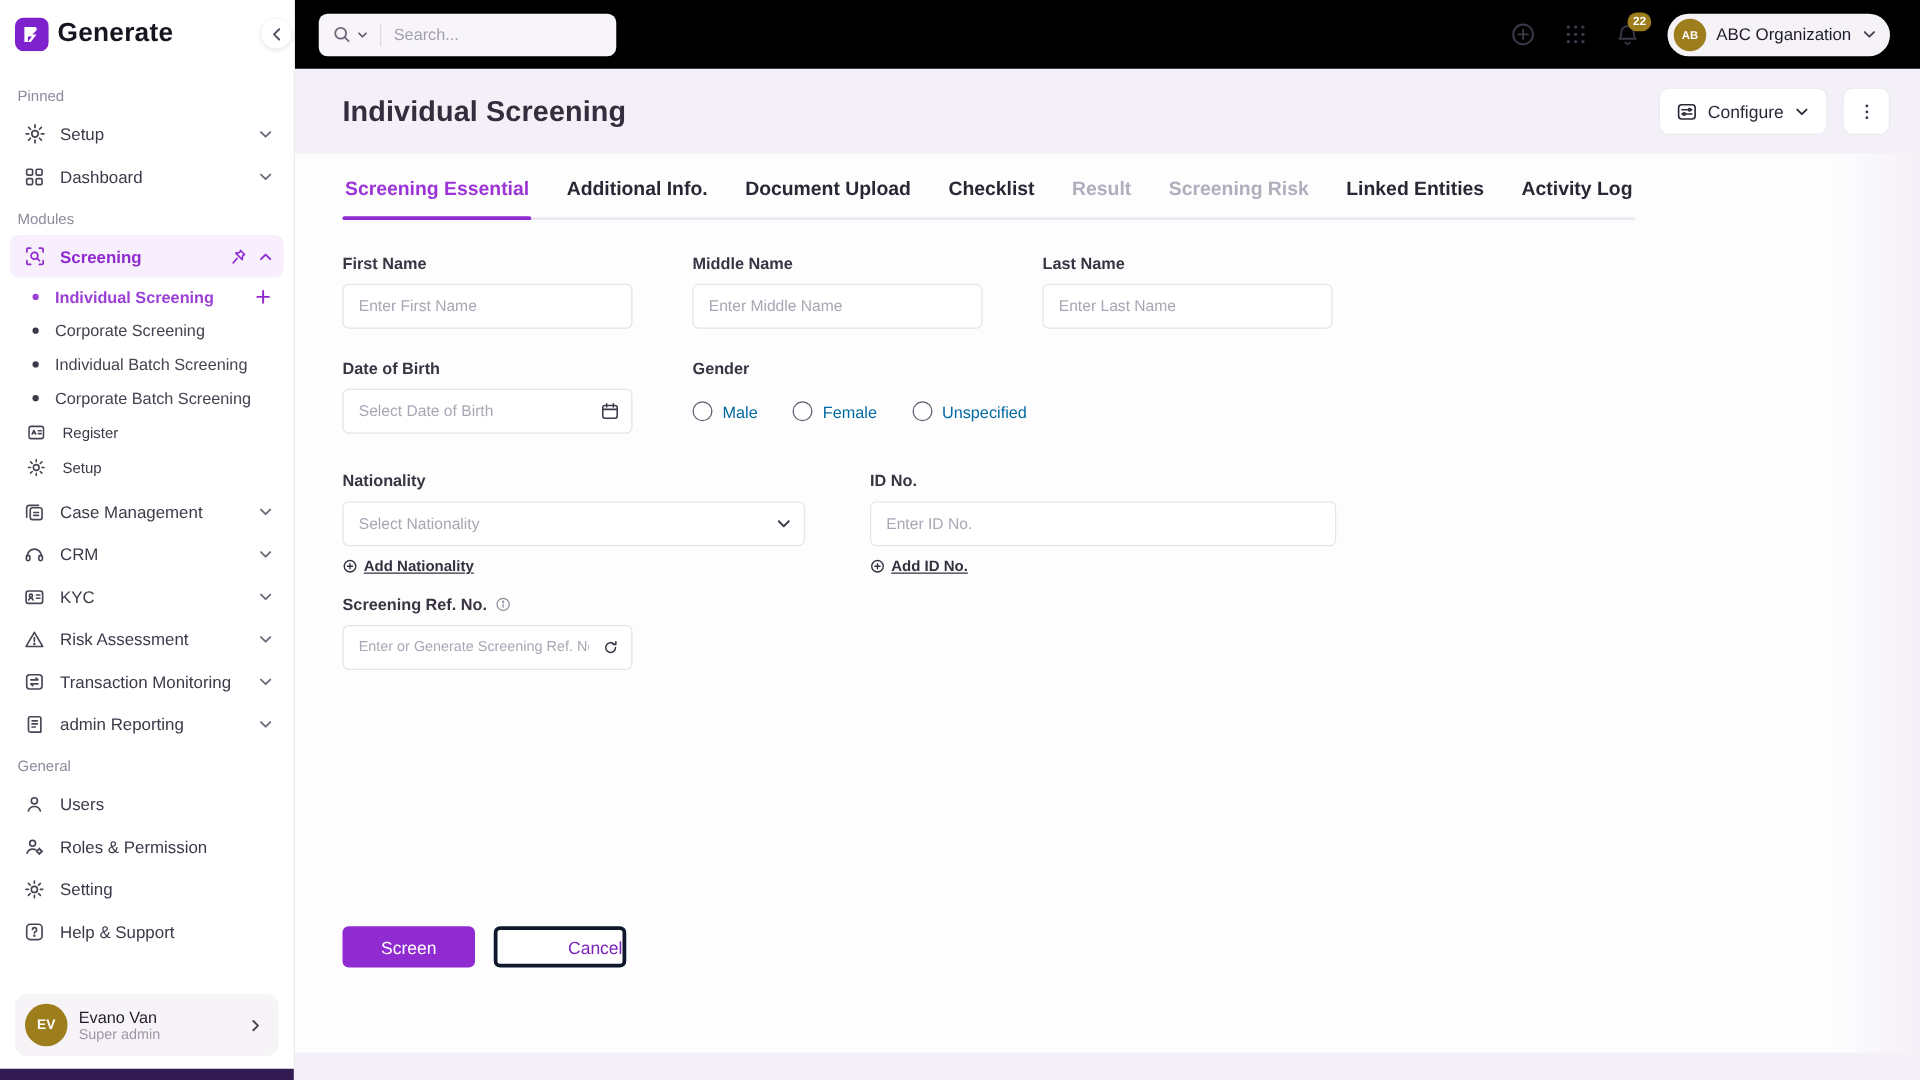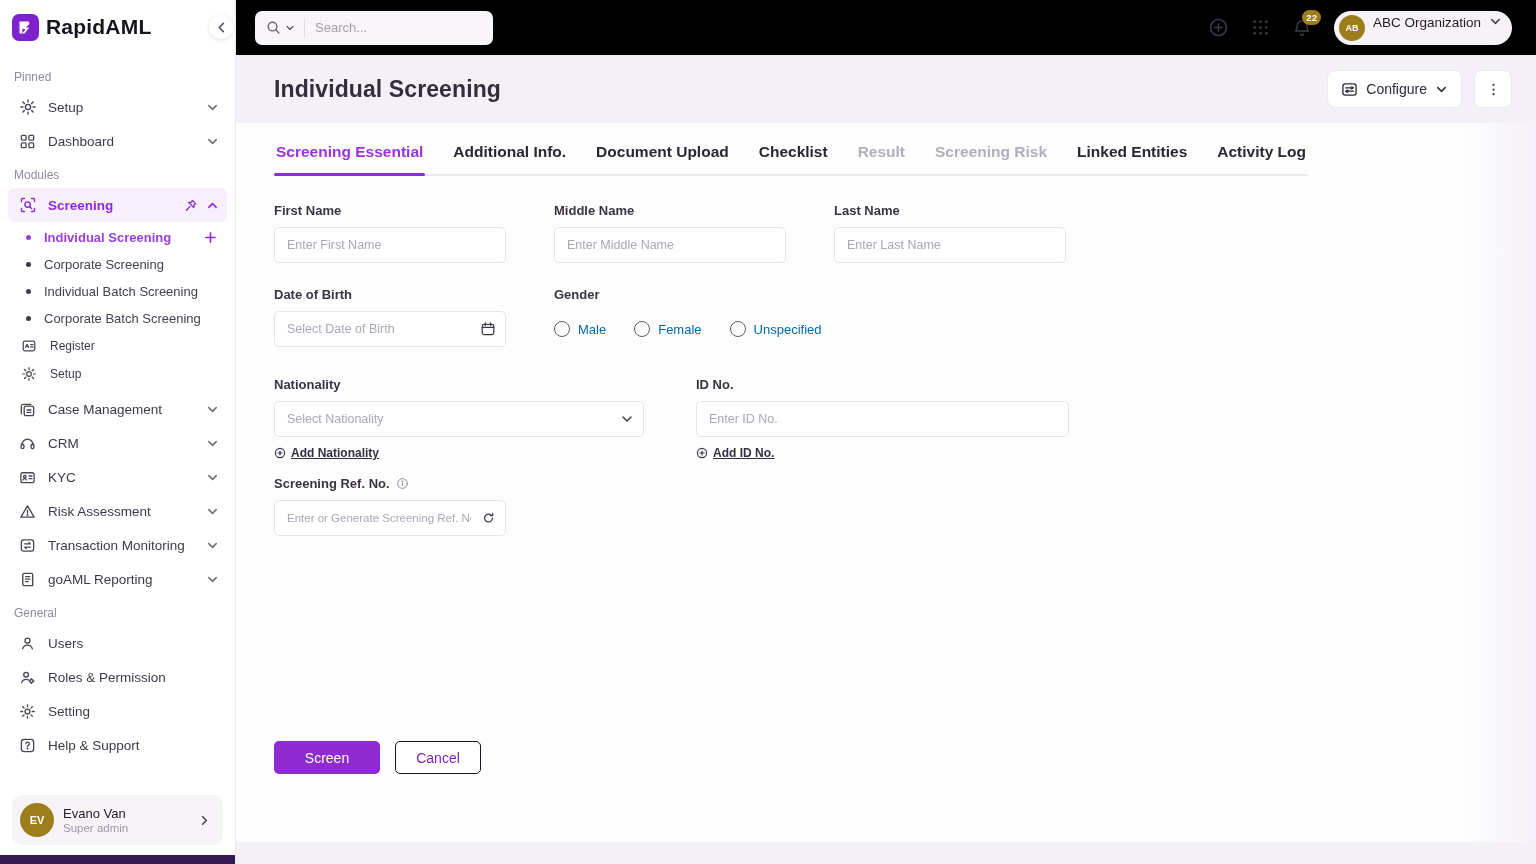--- a/index.html
+++ b/index.html
@@ -45,21 +45,21 @@
   .main { flex:1; display:flex; flex-direction:column; background:#f4f0f8; min-width:0; }
   .topbar { height:55px; background:#000000; display:flex; align-items:center; padding:0 24px 0 19px; }
   .search-pill { width:238px; height:34px; background:#f7f4fa; border-radius:7px; display:flex; align-items:center; padding:0 10px; color:#6d6878; }
   .search-chev { display:flex; margin-left:3px; color:#5a5564; }
   .search-divider { width:1px; height:18px; background:#ddd8e2; margin:0 10px 0 9px; }
   .search-input { border:none; background:transparent; outline:none; font-size:13px; color:#46414f; width:140px; font-family:"Liberation Sans",sans-serif; }
   .search-input::placeholder { color:#a39eaf; }
   .top-actions { margin-left:auto; display:flex; align-items:center; gap:22px; }
   .icon-btn { background:none; border:none; color:#3e3949; display:flex; cursor:pointer; position:relative; padding:0; }
   .badge { position:absolute; top:-8px; right:-9px; background:#9d7d1c; color:#fff; font-size:9.5px; font-weight:700; border-radius:9px; padding:2px 4px; min-width:17px; text-align:center; }
-  .org-pill { display:flex; align-items:flex-start; background:#f5f3f7; border:none; border-radius:20px; padding:4px 10px 4px 5px; cursor:pointer; gap:8px; }
+  .org-pill { display:flex; align-items:center; background:#f5f3f7; border:none; border-radius:20px; padding:4px 10px 4px 5px; cursor:pointer; gap:8px; }
   .org-avatar { width:26px; height:26px; border-radius:50%; background:#9d7d1c; color:#fff; font-size:9px; font-weight:700; display:flex; align-items:center; justify-content:center; }
   .org-name { font-size:13.5px; color:#211c2b; }
   .org-chev { display:flex; color:#46414f; }
 
   .page-header { height:68px; display:flex; align-items:center; padding:0 24px 0 38px; }
   .page-title { font-size:23px; font-weight:600; color:#332e3d; letter-spacing:.1px; }
   .header-actions { margin-left:auto; display:flex; align-items:center; gap:12px; }
   .configure-btn { display:flex; align-items:center; gap:8px; background:#fff; border:1px solid #eceaf0; border-radius:8px; height:38px; padding:0 13px; font-size:14px; color:#2e2938; cursor:pointer; font-family:"Liberation Sans",sans-serif; }
   .kebab-btn { width:38px; height:38px; background:#fff; border:1px solid #eceaf0; border-radius:8px; display:flex; align-items:center; justify-content:center; cursor:pointer; color:#3e3949; }
 
@@ -88,37 +88,37 @@
   .gap-wide { width:52px; }
   .col-wide2 { width:373px; }
   .radios { display:flex; align-items:center; gap:28px; height:36px; }
   .radio { display:flex; align-items:center; gap:8px; cursor:pointer; }
   .radio .rdot { width:16px; height:16px; border:1.5px solid #5f5a6a; border-radius:50%; background:#fff; }
   .radio .rlabel { font-size:13px; color:#0369a1; }
   .add-link { display:inline-flex; align-items:center; gap:5px; margin-top:9px; font-size:12px; font-weight:700; color:#35303f; cursor:pointer; }
   .add-link .alabel { text-decoration:underline; }
   .actions-row { margin-top:205px; display:flex; gap:15px; }
   .btn-primary { width:106px; height:33px; background:#8f2bd0; color:#fff; border:none; border-radius:5px; font-size:14px; cursor:pointer; font-family:"Liberation Sans",sans-serif;text-align:center; }
-  .btn-secondary { width:86px; height:33px; background:#fff; color:#7d22b8; border:1px solid #0f172a; border-radius:5px; font-size:14px; cursor:pointer; font-family:"Liberation Sans",sans-serif; }
+  .btn-secondary { width:106px; height:33px; background:#fff; color:#7d22b8; border:3px solid #0f172a; border-radius:5px; font-size:14px; cursor:pointer; font-family:"Liberation Sans",sans-serif;text-align:right; }
   svg { display:block; }
 </style>
 </head>
 <body>
 
 <div class="app">
 
   <aside class="sidebar">
     <div class="logo-row">
       <span class="logo-mark">
         <svg width="27" height="27" viewBox="0 0 27 27">
             <rect width="27" height="27" rx="7" fill="#7e22ce"></rect>
             <path d="M7.5 19.5V7.5h8.2c1.6 0 2.3 1.9 1.2 3l-3.1 3.1h3.4l-4.6 5.9h-2.4l3.4-4.4h-3.3v4.4z" fill="#fff"></path>
           </svg>
       </span>
-      <span class="logo-text">RapidAML</span>
+      <span class="logo-text">Generate</span>
       <button class="collapse-btn">
         <svg width="11" height="11" viewBox="0 0 12 12" fill="none" stroke="currentColor" stroke-width="1.8" stroke-linecap="round" stroke-linejoin="round">
             <path d="M8 1.5 3.5 6 8 10.5"></path>
           </svg>
       </button>
     </div>
 
     <div class="side-scroll">
       <div class="section-label">Pinned</div>
 
@@ -293,21 +293,21 @@
             </svg>
           </span>
       </div>
       <div class="nav-item">
         <span class="nicon">
             <svg width="17" height="17" viewBox="0 0 18 18" fill="none" stroke="currentColor" stroke-width="1.4" stroke-linecap="round" stroke-linejoin="round">
               <path d="M5.5 2.5H13a1.5 1.5 0 0 1 1.5 1.5v11.5h-9A1.5 1.5 0 0 1 4 14V4a1.5 1.5 0 0 1 1.5-1.5z"></path>
               <path d="M7 6h4.5M7 8.6h4.5M7 11.2h2.8"></path>
             </svg>
           </span>
-        <span class="nlabel">goAML Reporting</span>
+        <span class="nlabel">admin Reporting</span>
         <span class="chev">
             <svg width="13" height="13" viewBox="0 0 14 14" fill="none" stroke="currentColor" stroke-width="1.6" stroke-linecap="round" stroke-linejoin="round">
               <path d="m3 5 4 4 4-4"></path>
             </svg>
           </span>
       </div>
 
       <div class="section-label">General</div>
 
       <div class="nav-item">

